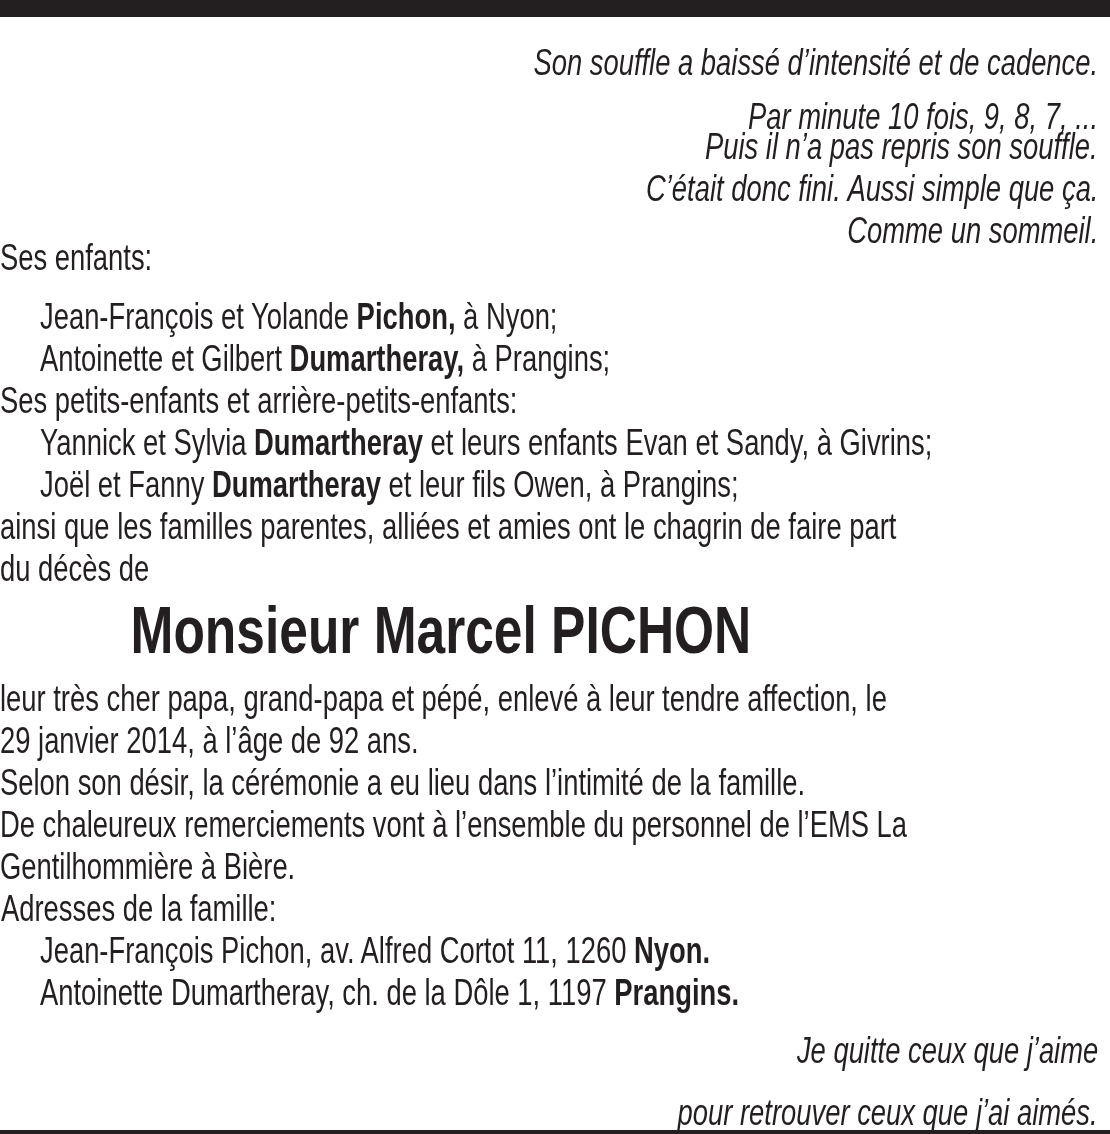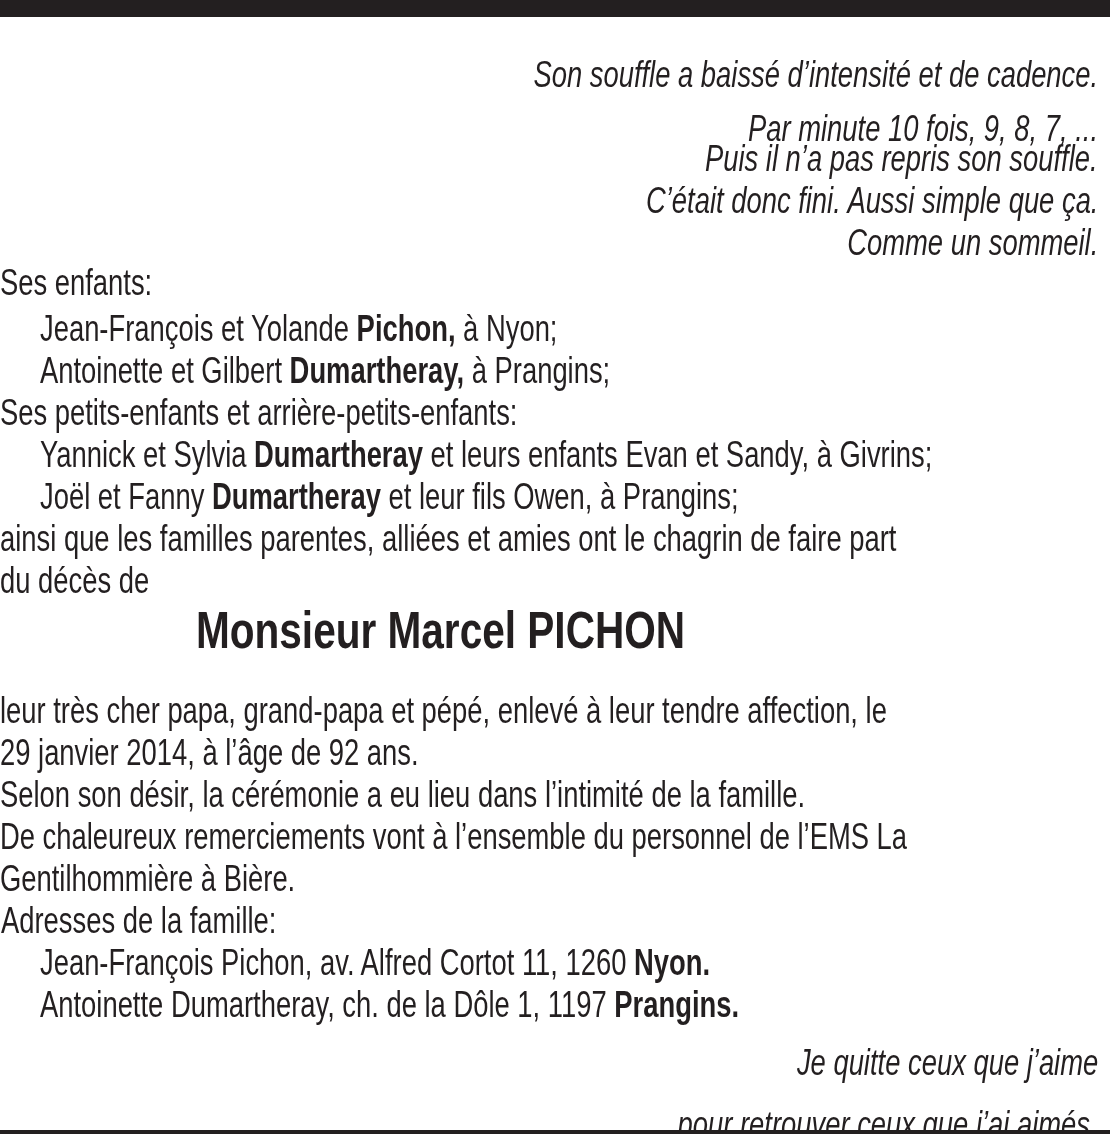--- a/index.html
+++ b/index.html
@@ -26,21 +26,20 @@
       left: 0; top: 1130px;
       width: 1110px; height: 4px;
       background: #231f20;
     }
     .line {
       position: absolute;
       white-space: nowrap;
       font-size: 37px;
       line-height: 42px;
       height: 42px;
-      margin-top: 12px;
     }
     .cond {
       display: inline-block;
       transform-origin: 0 0;
       transform: scaleX(0.74);
     }
     .right .cond {
       transform-origin: 100% 0;
     }
     .right {
@@ -52,42 +51,42 @@
     }
     .b {
       font-weight: bold;
     }
     .title {
       position: absolute;
       left: 0;
       width: 882px;
       top: 590px;
       text-align: center;
-      font-size: 52px;
+      font-size: 66px;
       line-height: 80px;
       font-weight: bold;
       white-space: nowrap;
     }
     .title .cond {
       transform-origin: 50% 0;
       transform: scaleX(0.78);
     }
   </style>
 </head>
 <body>
 
 <div class="bar-top"></div>
 
 <div class="line right italic" style="top:42px"><span class="cond">Son souffle a baissé d’intensité et de cadence.</span></div>
 <div class="line right italic" style="top:96px"><span class="cond">Par minute 10 fois, 9, 8, 7, ...</span></div>
 <div class="line right italic" style="top:126px"><span class="cond">Puis il n’a pas repris son souffle.</span></div>
 <div class="line right italic" style="top:168px"><span class="cond">C’était donc fini. Aussi simple que ça.</span></div>
 <div class="line right italic" style="top:210px"><span class="cond">Comme un sommeil.</span></div>
 
-<div class="line" style="left:0; top:250px"><span class="cond">Ses enfants:</span></div>
+<div class="line" style="left:0; top:237px"><span class="cond">Ses enfants:</span></div>
 <div class="line" style="left:40px; top:296px"><span class="cond"><span>Jean-François et Yolande</span> <span class="b">Pichon,</span> <span>à Nyon;</span></span></div>
 <div class="line" style="left:40px; top:338px"><span class="cond"><span>Antoinette et Gilbert</span> <span class="b">Dumartheray,</span> <span>à Prangins;</span></span></div>
 
 <div class="line" style="left:0; top:380px"><span class="cond">Ses petits-enfants et arrière-petits-enfants:</span></div>
 <div class="line" style="left:40px; top:422px"><span class="cond"><span>Yannick et Sylvia</span> <span class="b">Dumartheray</span> <span>et leurs enfants Evan et Sandy, à Givrins;</span></span></div>
 <div class="line" style="left:40px; top:464px"><span class="cond"><span>Joël et Fanny</span> <span class="b">Dumartheray</span> <span>et leur fils Owen, à Prangins;</span></span></div>
 
 <div class="line" style="left:0; top:506px"><span class="cond">ainsi que les familles parentes, alliées et amies ont le chagrin de faire part</span></div>
 <div class="line" style="left:0; top:548px"><span class="cond">du décès de</span></div>
 

